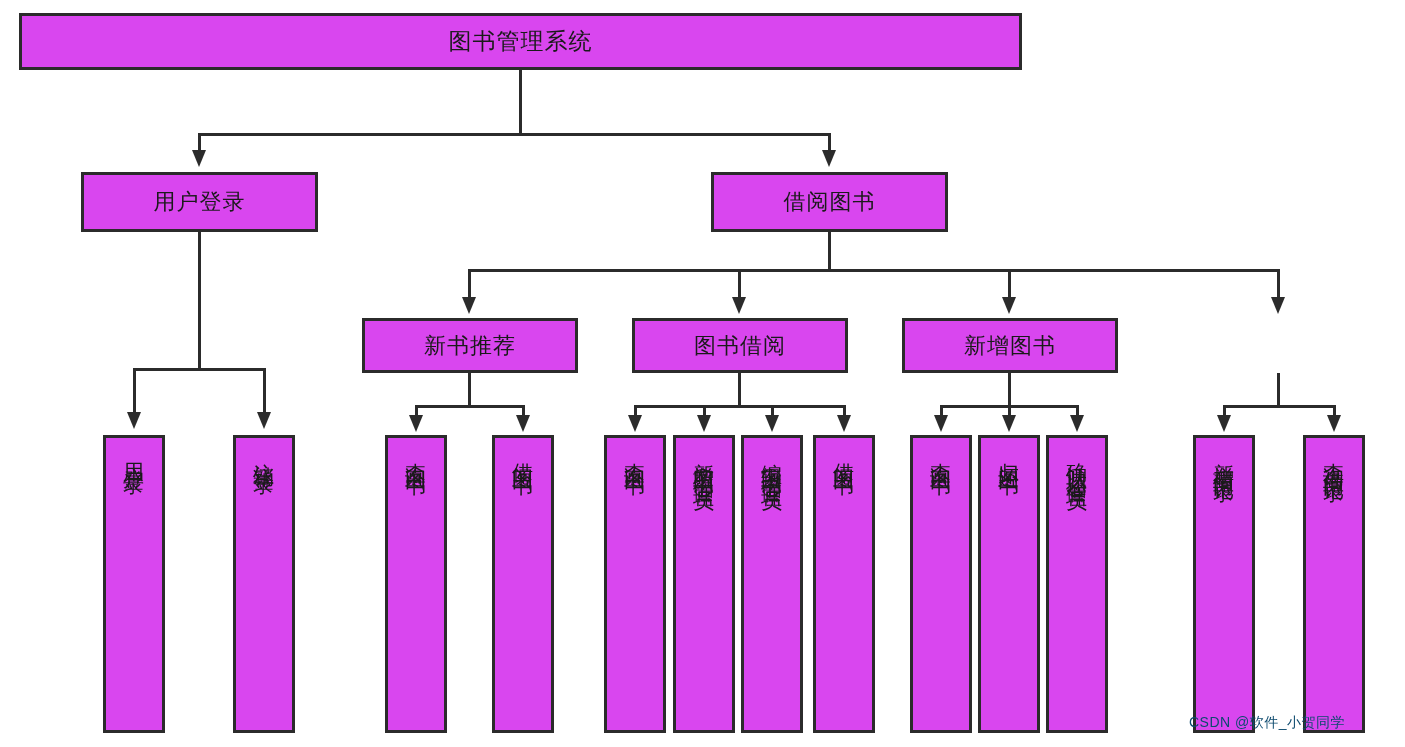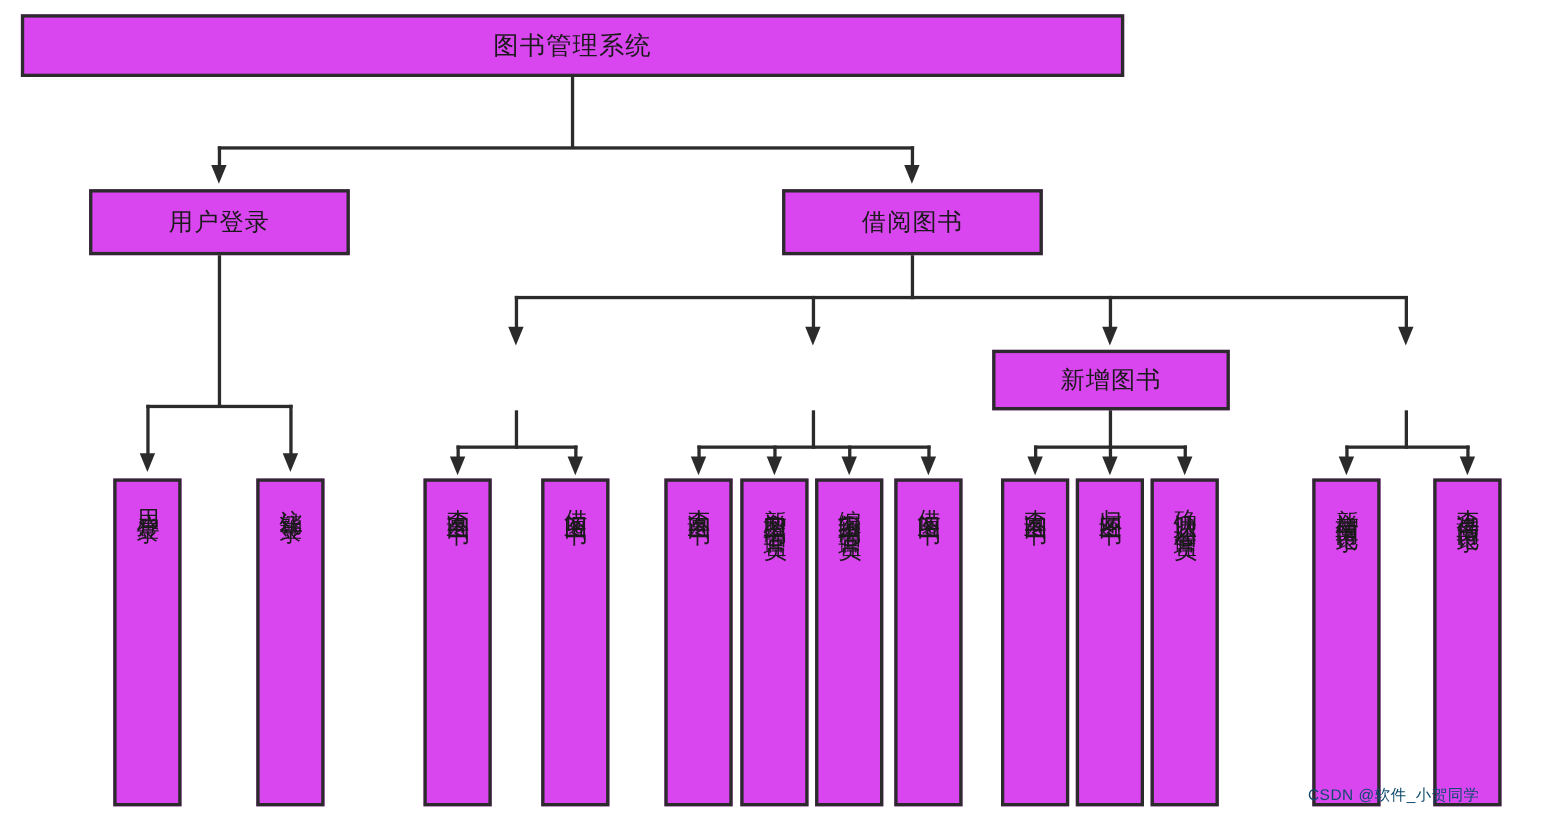--- a/index.html
+++ b/index.html
@@ -120,20 +120,26 @@
   <div class="conn h" style="left:468px; top:269px; width:810px; height:3px;"></div>
   <div class="conn v" style="left:468px; top:269px; width:3px; height:30px;"></div>
   <div class="arrow" style="left:462px; top:297px;"></div>
   <div class="conn v" style="left:738px; top:269px; width:3px; height:30px;"></div>
   <div class="arrow" style="left:732px; top:297px;"></div>
   <div class="conn v" style="left:1008px; top:269px; width:3px; height:30px;"></div>
   <div class="arrow" style="left:1002px; top:297px;"></div>
   <div class="conn v" style="left:1277px; top:269px; width:3px; height:30px;"></div>
   <div class="arrow" style="left:1271px; top:297px;"></div>
 
+  <div class="node level3" style="left:362px; top:318px; width:216px; height:55px;">
+    <span class="label">新书推荐</span>
+  </div>
+  <div class="node level3" style="left:632px; top:318px; width:216px; height:55px;">
+    <span class="label">图书借阅</span>
+  </div>
   <div class="node level3" style="left:902px; top:318px; width:216px; height:55px;">
     <span class="label">新增图书</span>
   </div>
 
   <div class="conn v" style="left:468px; top:373px; width:3px; height:35px;"></div>
   <div class="conn h" style="left:415px; top:405px; width:110px; height:3px;"></div>
   <div class="conn v" style="left:415px; top:405px; width:3px; height:12px;"></div>
   <div class="arrow" style="left:409px; top:415px;"></div>
   <div class="conn v" style="left:522px; top:405px; width:3px; height:12px;"></div>
   <div class="arrow" style="left:516px; top:415px;"></div>

